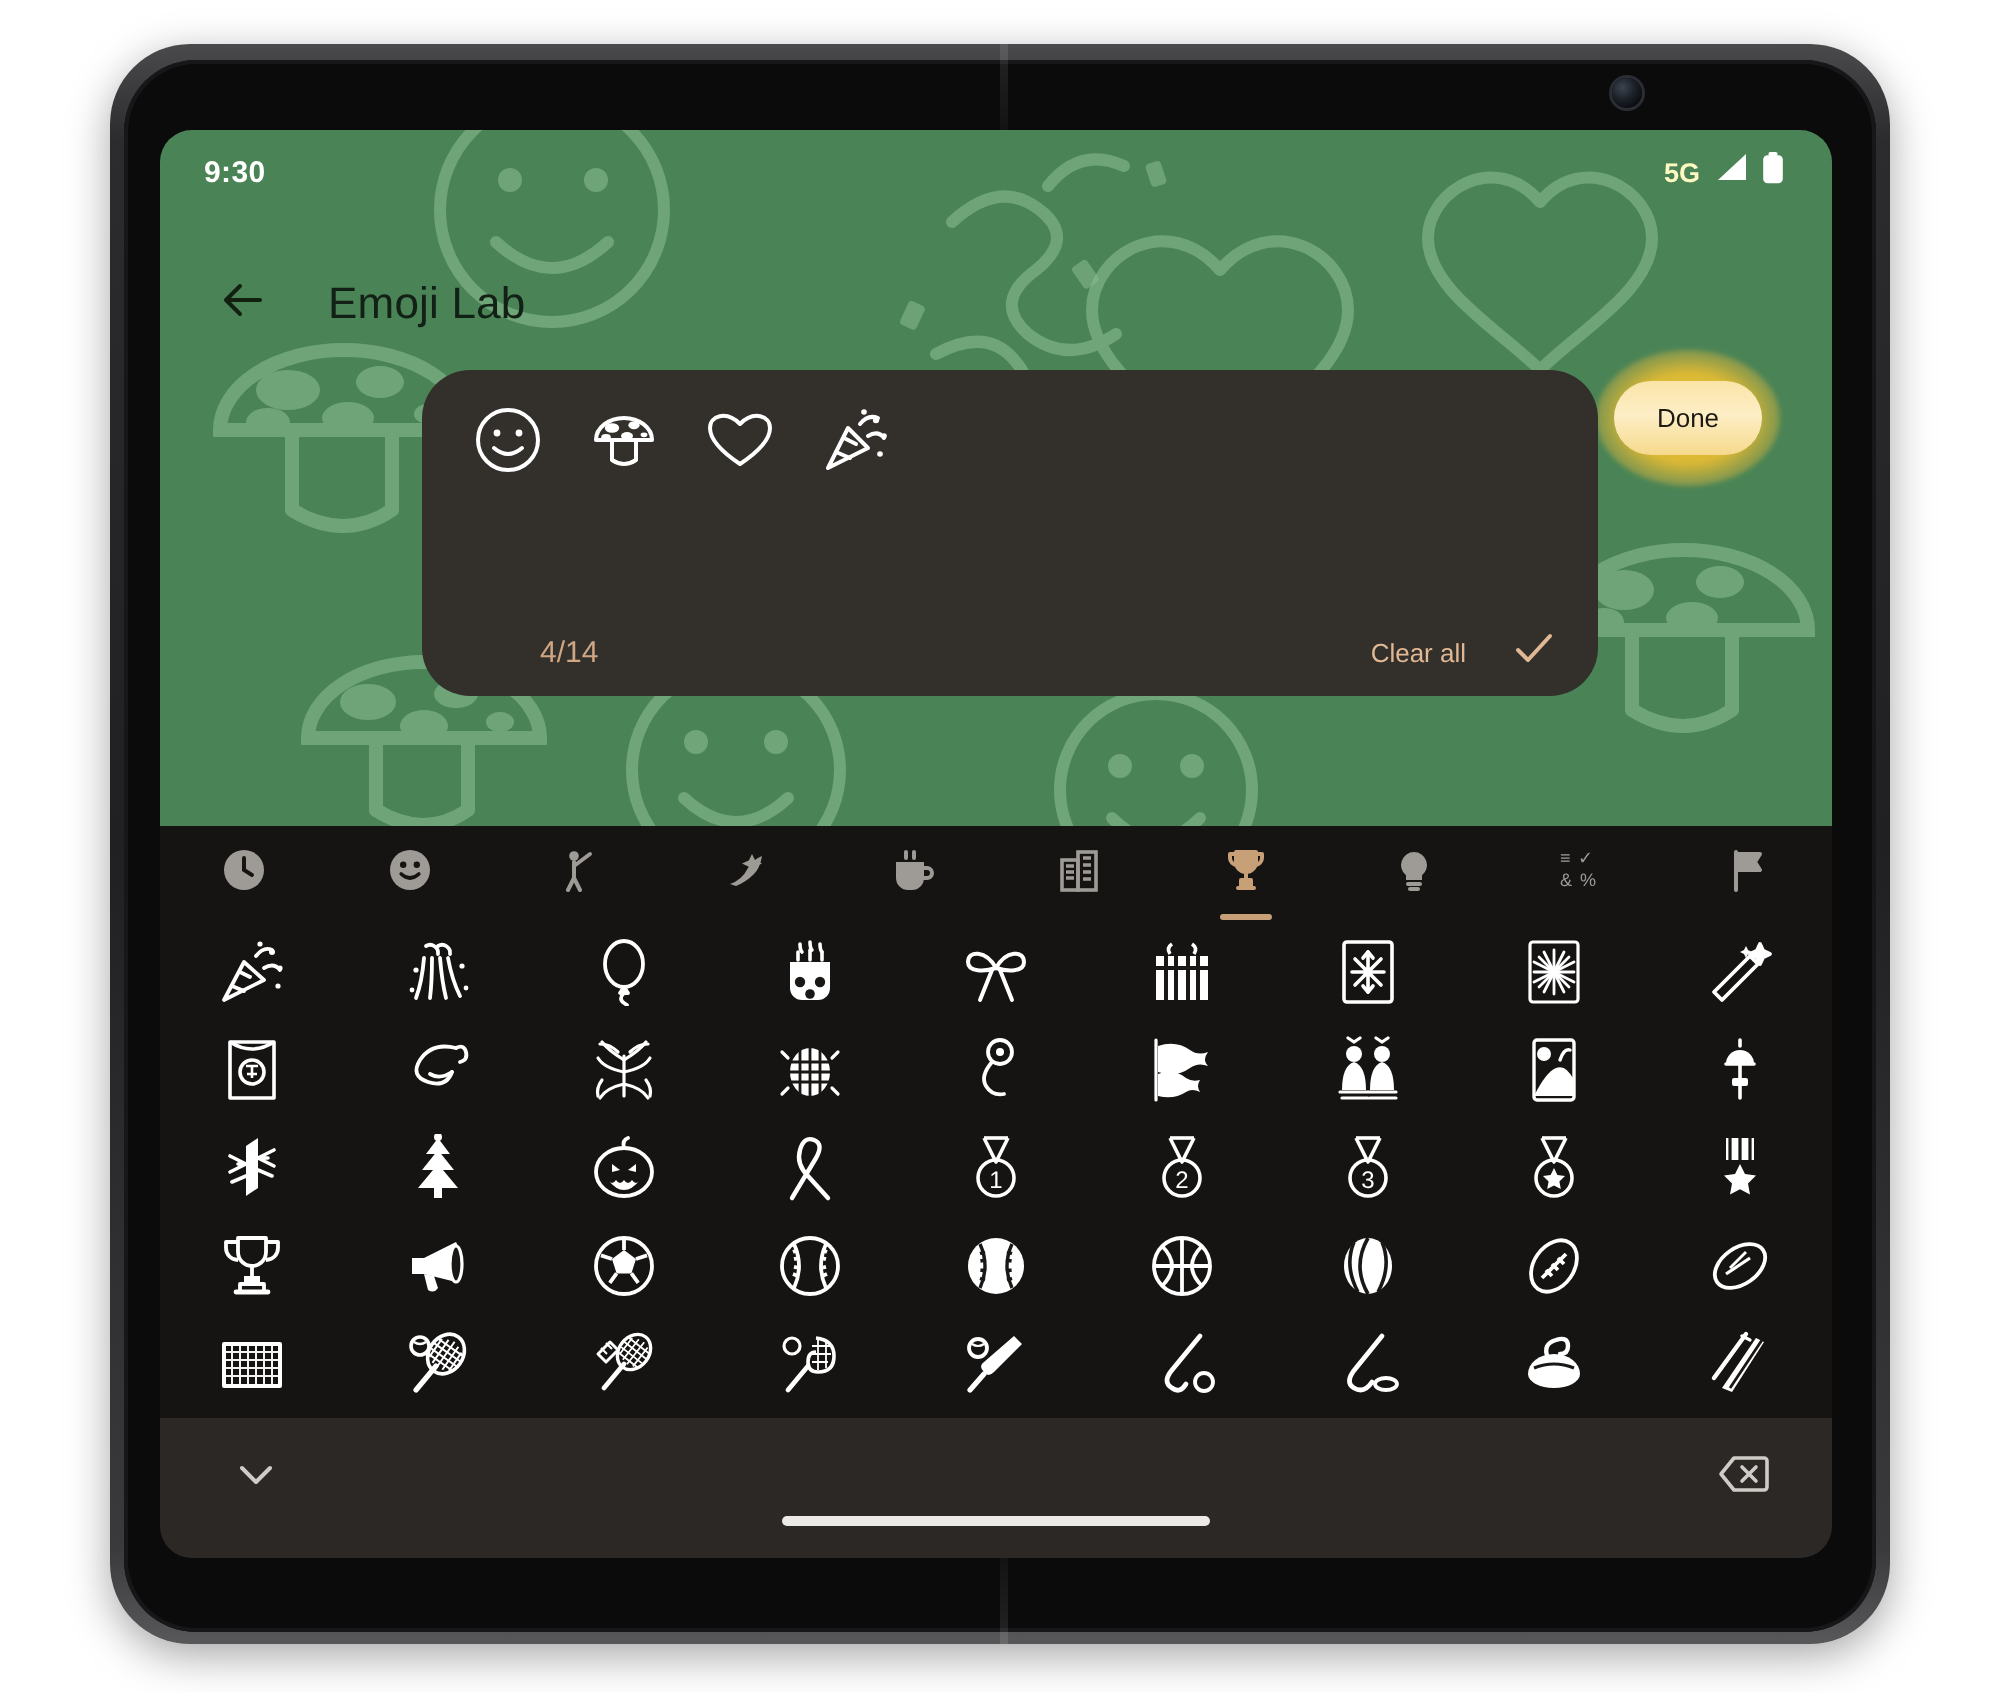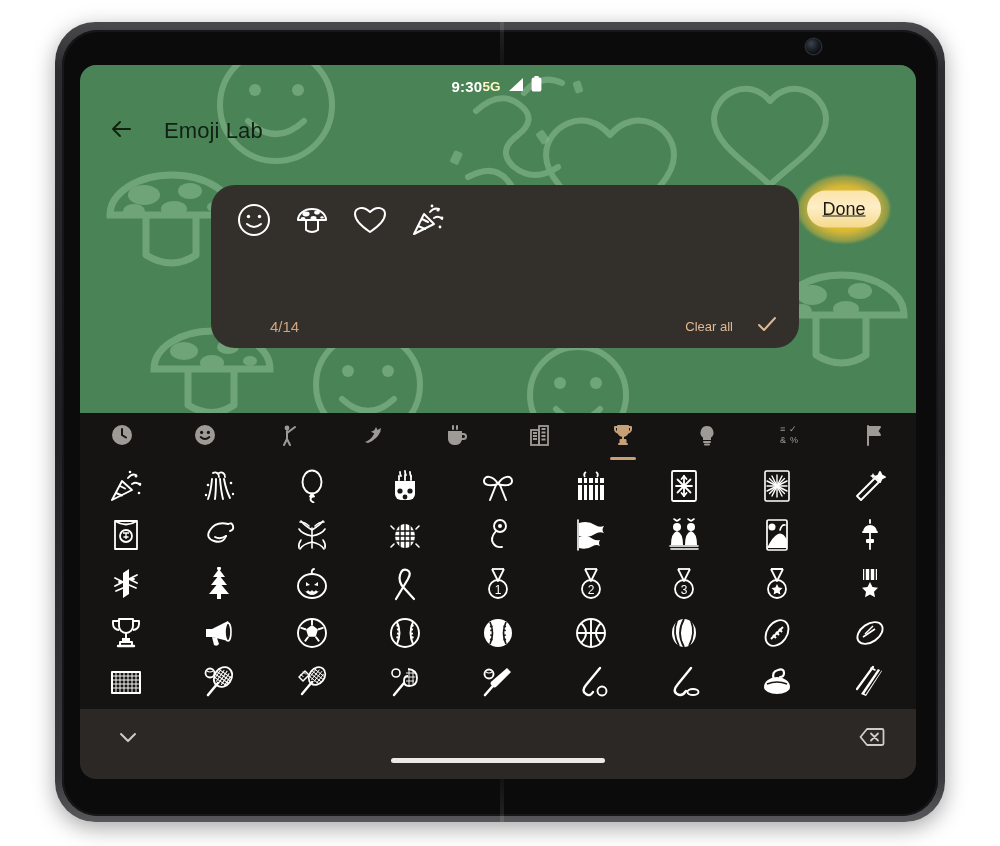--- a/index.html
+++ b/index.html
@@ -67,29 +67,29 @@
   .app-green {
     position: absolute; left: 0; top: 0; width: 836px; height: 348px;
     background: #4a8456;
     overflow: hidden;
   }
   .bg-pattern { position: absolute; inset: 0; }
   .bg-pattern svg { display: block; }
 
   .statusbar {
     position: absolute; left: 0; top: 0; width: 836px; height: 42px;
-    display: flex; align-items: center; justify-content: center;
+    display: flex; align-items: center; justify-content: space-between;
     padding: 0 24px 0 22px;
   }
   .clock { color: #fff; font-size: 15px; font-weight: 600; letter-spacing: .2px; }
   .status-right { display: flex; align-items: center; gap: 7px; }
   .net-label { color: #fef9c3; font-size: 13.5px; font-weight: 700; }
 
   .appbar {
-    position: absolute; left: 0; top: 38px; width: 836px; height: 56px;
+    position: absolute; left: 0; top: 59px; width: 836px; height: 56px;
     display: flex; align-items: center; padding-left: 22px;
   }
   .back-btn {
     width: 40px; height: 40px; display: flex; align-items: center; justify-content: center;
     cursor: pointer; border-radius: 50%;
   }
   .appbar-title {
     color: #122016; font-size: 22px; font-weight: 500; margin-left: 22px; letter-spacing: .1px;
   }
 
@@ -103,21 +103,21 @@
        rgba(228,186,60,.45) 66%, rgba(210,180,70,.14) 82%, rgba(200,180,90,0) 100%);
     filter: blur(1.2px);
   }
   .done-btn {
     position: absolute; left: 50%; top: 50%; transform: translate(-50%,-50%);
     width: 74px; height: 37px; border-radius: 20px;
     background: linear-gradient(180deg,#fbe4a8 0%,#fdeec6 45%,#f6d98c 100%);
     display: flex; align-items: center; justify-content: center;
     cursor: pointer; border: none;
   }
-  .done-btn span { color: #1c1a12; font-size: 18px; font-weight: 500; text-decoration: underline; }
+  .done-btn span { color: #1c1a12; font-size: 13px; font-weight: 500; }
 
   
   .card {
     position: absolute; left: 131px; top: 120px;
     width: 588px; height: 163px;
     background: #33302c; border-radius: 24px;
   }
   .card-emojis {
     position: absolute; left: 22px; top: 14px;
     display: flex; align-items: center; gap: 16px;

